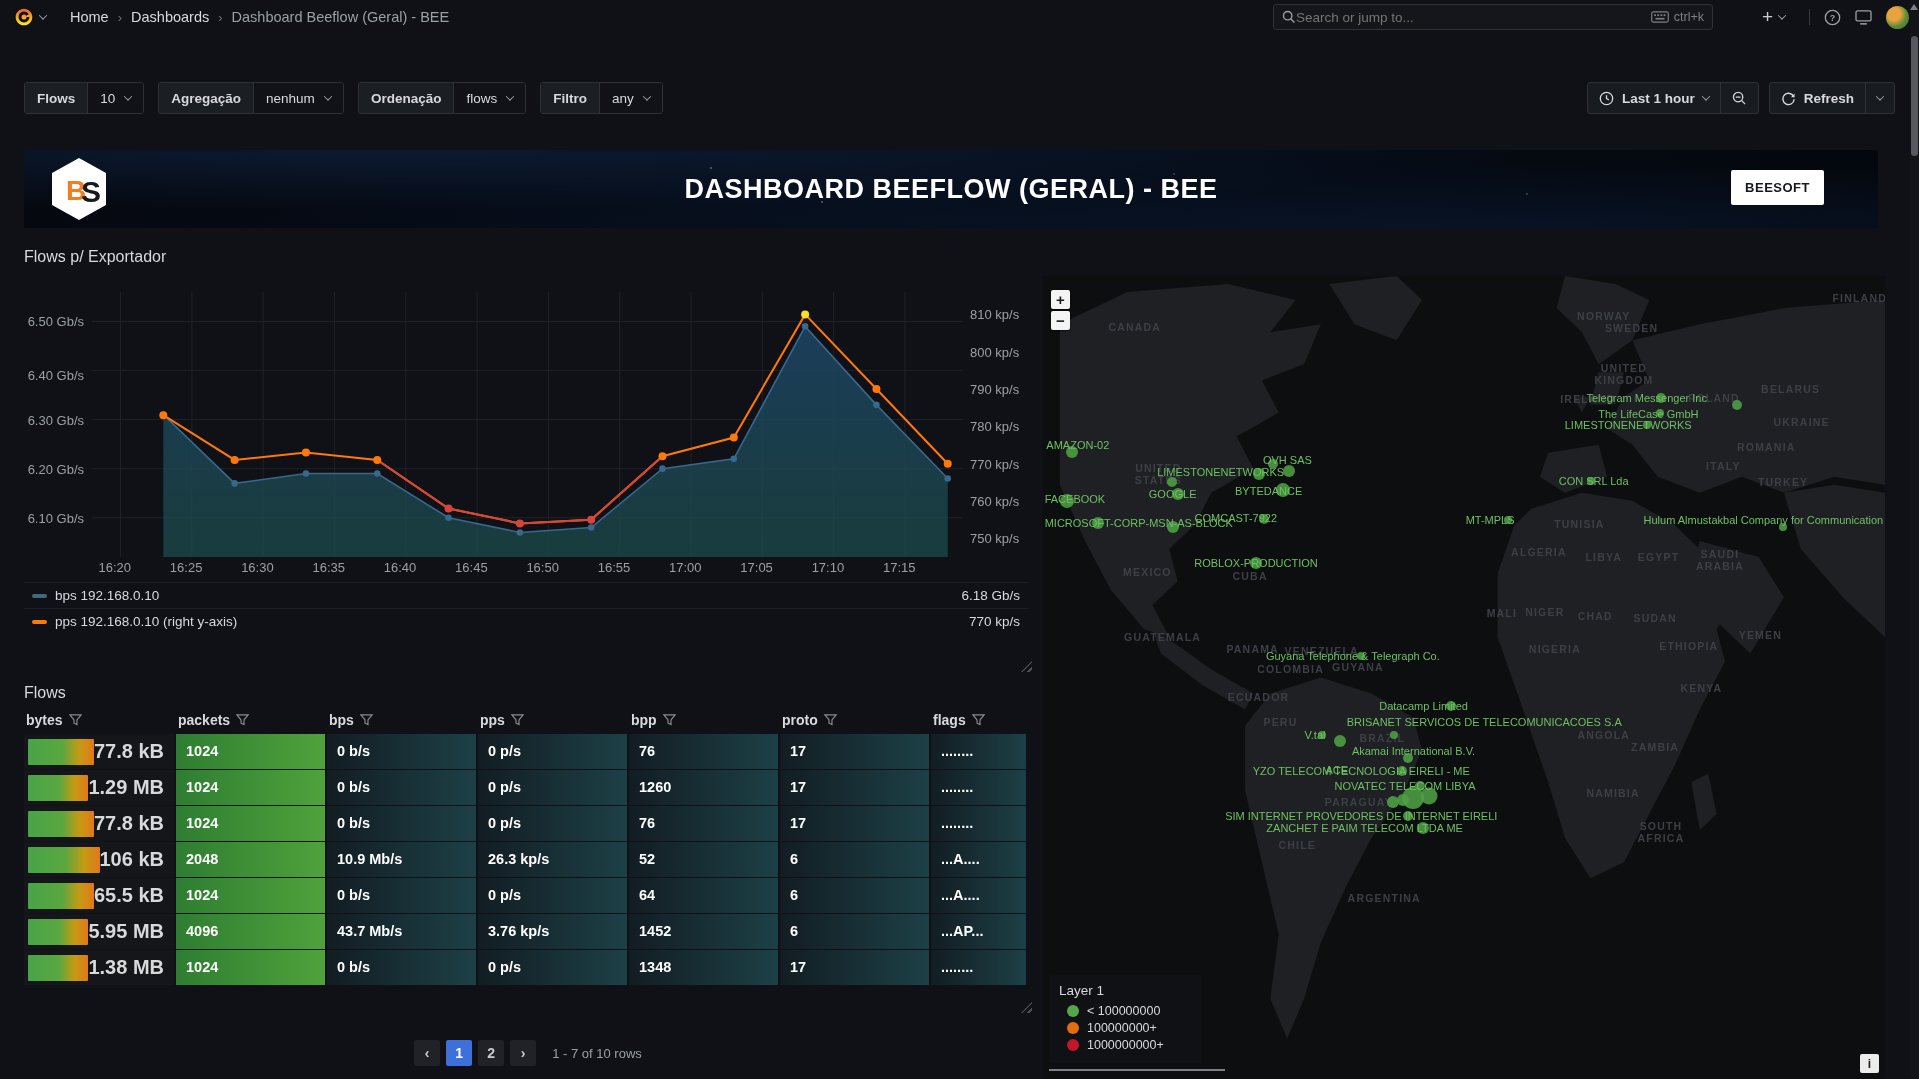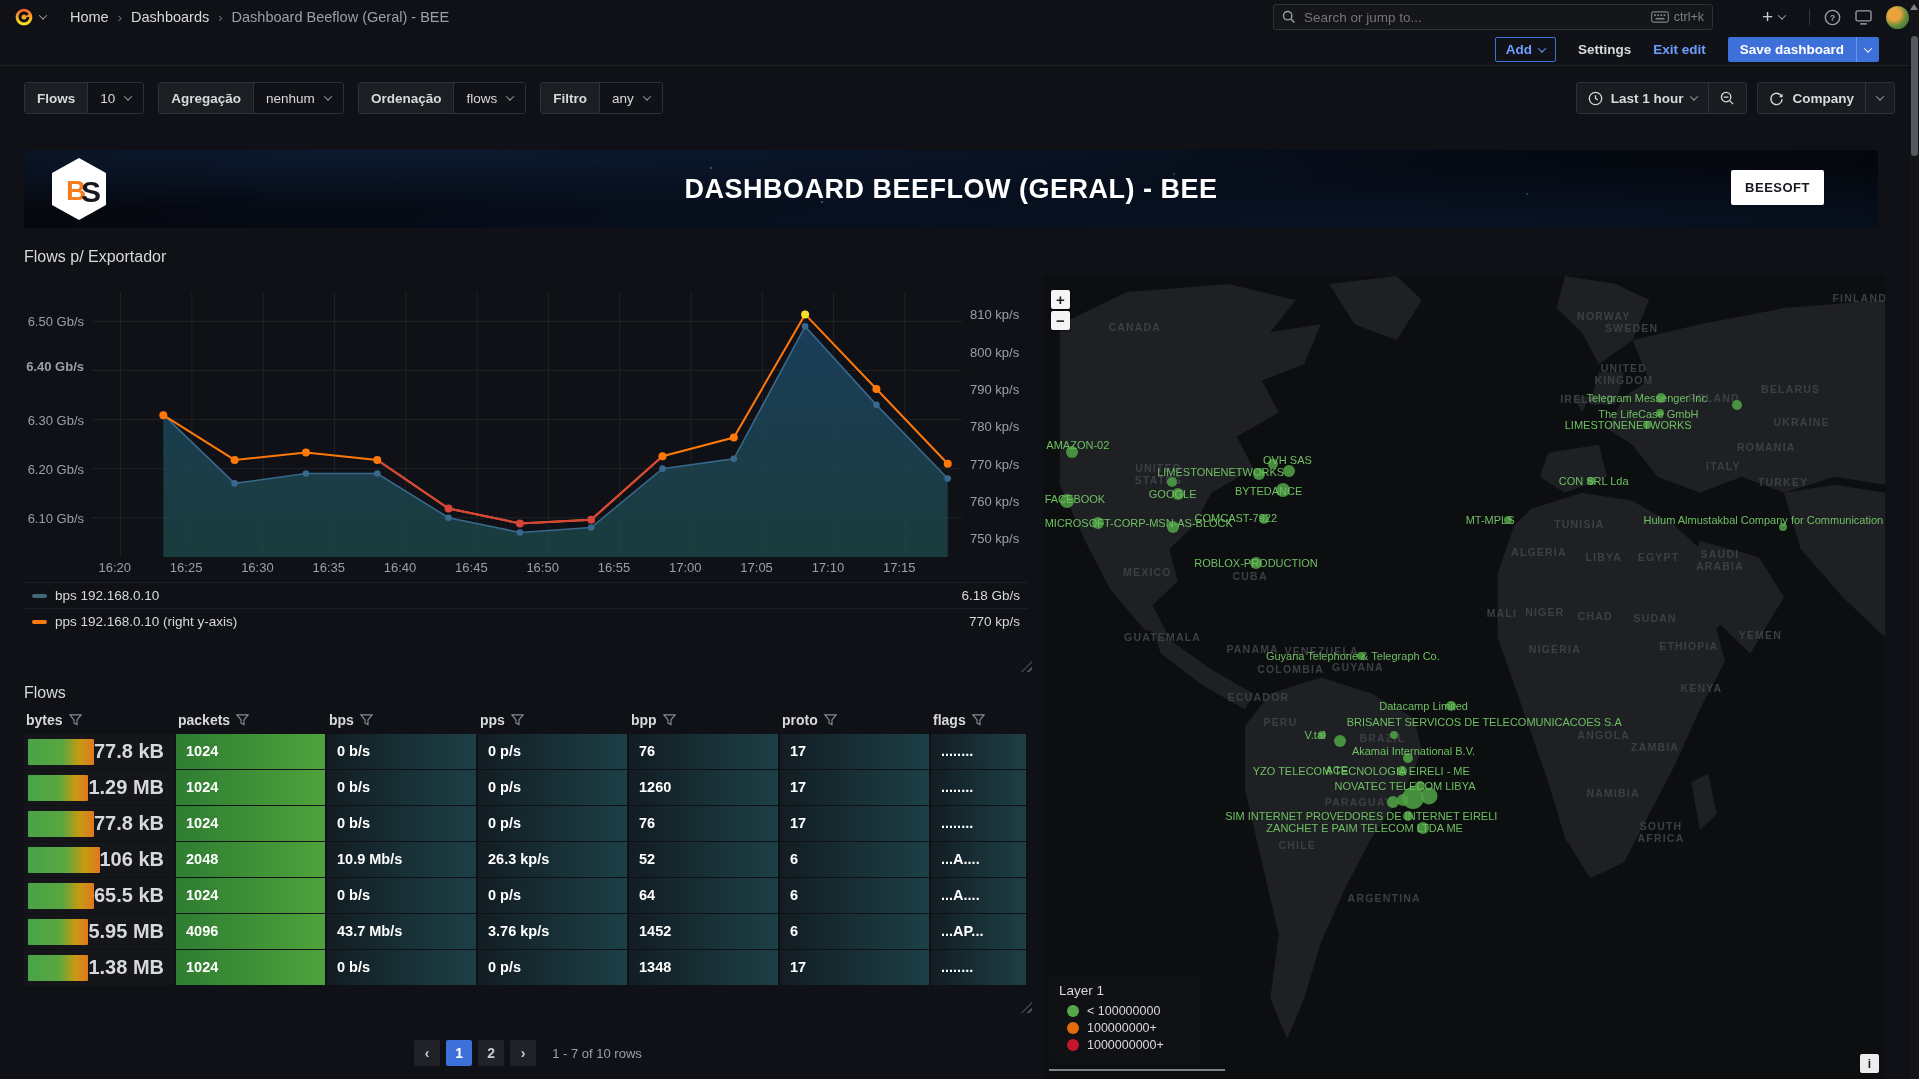--- a/index.html
+++ b/index.html
@@ -9,21 +9,21 @@
 
   
   .nav{position:absolute;top:0;left:0;right:0;height:34px;background:#10121
 7;display:flex;align-items:center;padding:0 14px;z-index:5}
   .grafana-logo{width:20px;height:20px;margin-right:4px}
   .nav .chev{margin:0 10px 0 2px}
   .crumbs{display:flex;align-items:center;gap:9px;font-size:14.5px;margin-left:14px}
   .crumb{color:#d8d9da;font-weight:500;cursor:pointer}
   .crumb.current{color:#9aa0a6;font-weight:400}
   .crumb-sep{color:#6e7178;font-size:13px}
-  .searchbox{position:absolute;left:1273px;top:4px;width:440px;height:26px;border:1px solid #2e3136;border-radius:3px;background:#141619;display:flex;align-items:center;padding:0 8px;gap:8px}
+  .searchbox{position:absolute;left:1273px;top:4px;width:440px;height:26px;border:1px solid #2e3136;border-radius:3px;background:#141619;display:flex;align-items:center;padding:0 8px;}
   .searchbox input{flex:1;background:transparent;border:0;outline:none;color:#9aa0a6;font-size:13.5px;font-family:inherit}
   .kbd-hint{display:flex;align-items:center;gap:5px;color:#7b8087;font-size:12.5px}
   .nav-right{position:absolute;right:10px;top:0;height:34px;display:flex;align-items:center;gap:14px}
   .nav-icon{color:#9aa0a6;display:flex;align-items:center;gap:3px;cursor:pointer}
   .nav-divider{width:1px;height:16px;background:#34373c}
   .avatar{width:23px;height:23px;border-radius:50%;background:radial-gradient(circle at 35% 35%,#e8a33d 0 30%,#5a8a3c 60%,#3e6b2e)}
 
   
   .toolbar{position:absolute;top:34px;left:0;right:10px;height:32px;display:flex;align-items:center;justify-content:flex-end;gap:22px;border-bottom:1px solid #202226;background:#101217;padding-right:30px;z-index:4}
   .btn-outline{border:1px solid #3d71d9;color:#6e9fff;border-radius:2px;font-size:13.5px;font-weight:600;padding:4px 10px;display:flex;align-items:center;gap:7px;cursor:pointer}
@@ -167,34 +167,20 @@
       <span class="nav-icon">
         <svg width="17" height="15" viewBox="0 0 18 16">
             <rect x="1" y="1" width="16" height="10.5" rx="1.5" fill="none" stroke="#9aa0a6" stroke-width="1.4"></rect>
             <line x1="5.5" y1="14.8" x2="12.5" y2="14.8" stroke="#9aa0a6" stroke-width="1.6"></line>
           </svg>
       </span>
       <span class="avatar"></span>
     </div>
   </header>
 
-  <div class="toolbar">
-    <span class="btn-outline">
-        <span>Add</span>
-        <span class="chev blue"></span>
-      </span>
-    <span class="btn-text">Settings</span>
-    <span class="btn-link">Exit edit</span>
-    <span class="btn-primary">
-      <span class="main">Save dashboard</span>
-      <span class="caret">
-          <span class="chev white"></span>
-        </span>
-    </span>
-  </div>
 
   <div class="subbar">
     <div id="varbar" style="display:flex">
         <div class="vargroup">
           <span class="varlabel">Flows</span>
           <span class="varvalue">
             <span>10</span>
             <span class="chev gray"></span>
           </span>
         </div>
@@ -237,21 +223,21 @@
               <line x1="10.3" y1="10.3" x2="14" y2="14" stroke="#d8d9da" stroke-width="1.4"></line>
             </svg>
         </span>
       </div>
       <div class="tb-group">
         <span class="tb-seg">
           <svg width="15" height="15" viewBox="0 0 16 16">
               <path d="M13.6 6.3A6 6 0 1 0 14 8.8" fill="none" stroke="#d8d9da" stroke-width="1.5"></path>
               <polygon points="14.6,2.6 14.6,6.8 10.4,6.8" fill="#d8d9da" transform="scale(0.9) translate(1.5,0.5)"></polygon>
             </svg>
-          <span>Company</span>
+          <span>Refresh</span>
         </span>
         <span class="tb-seg">
             <span class="chev gray"></span>
           </span>
       </div>
     </div>
   </div>
 
   <div class="banner">
     <span class="star" style="left:37%;top:22%"></span>
@@ -265,21 +251,21 @@
     </svg>
     <div class="banner-title">DASHBOARD BEEFLOW (GERAL) - BEE</div>
     <span class="beesoft-btn">BEESOFT</span>
   </div>
 
   <section class="chart-panel">
     <div class="panel-title">Flows p/ Exportador</div>
     <div class="plot-row">
       <div class="ylabels" id="ylabels">
           <div class="tick" style="top: 22.4444px;">6.50 Gb/s</div>
-          <div class="tick" style="top: 67px; font-weight: bold;">6.40 Gb/s</div>
+          <div class="tick" style="top: 76px;">6.40 Gb/s</div>
           <div class="tick" style="top: 120.593px;">6.30 Gb/s</div>
           <div class="tick" style="top: 169.667px;">6.20 Gb/s</div>
           <div class="tick" style="top: 218.741px;">6.10 Gb/s</div>
         </div>
       <div class="plot">
         <svg id="chart-svg" width="870" height="265" viewBox="0 0 870 265">
           <defs>
             <linearGradient id="areaGrad" x1="0" y1="0" x2="0" y2="1">
               <stop offset="0" stop-color="#1d4566" stop-opacity="0.85"></stop>
               <stop offset="1" stop-color="#1c4a4a" stop-opacity="0.75"></stop>

